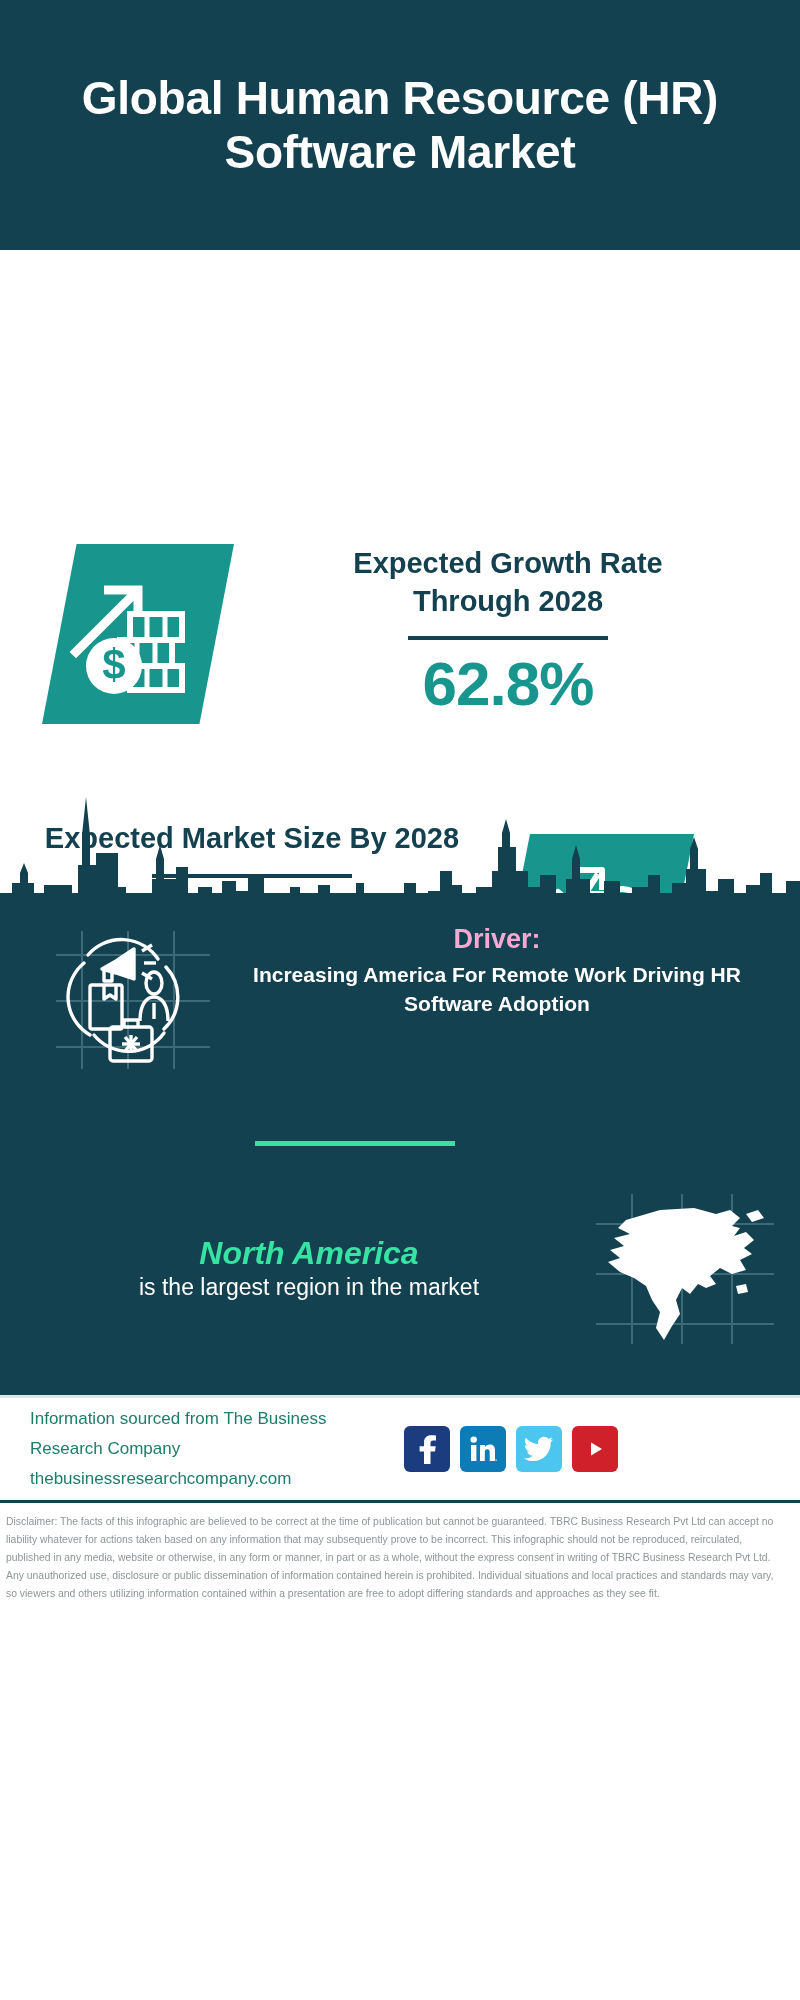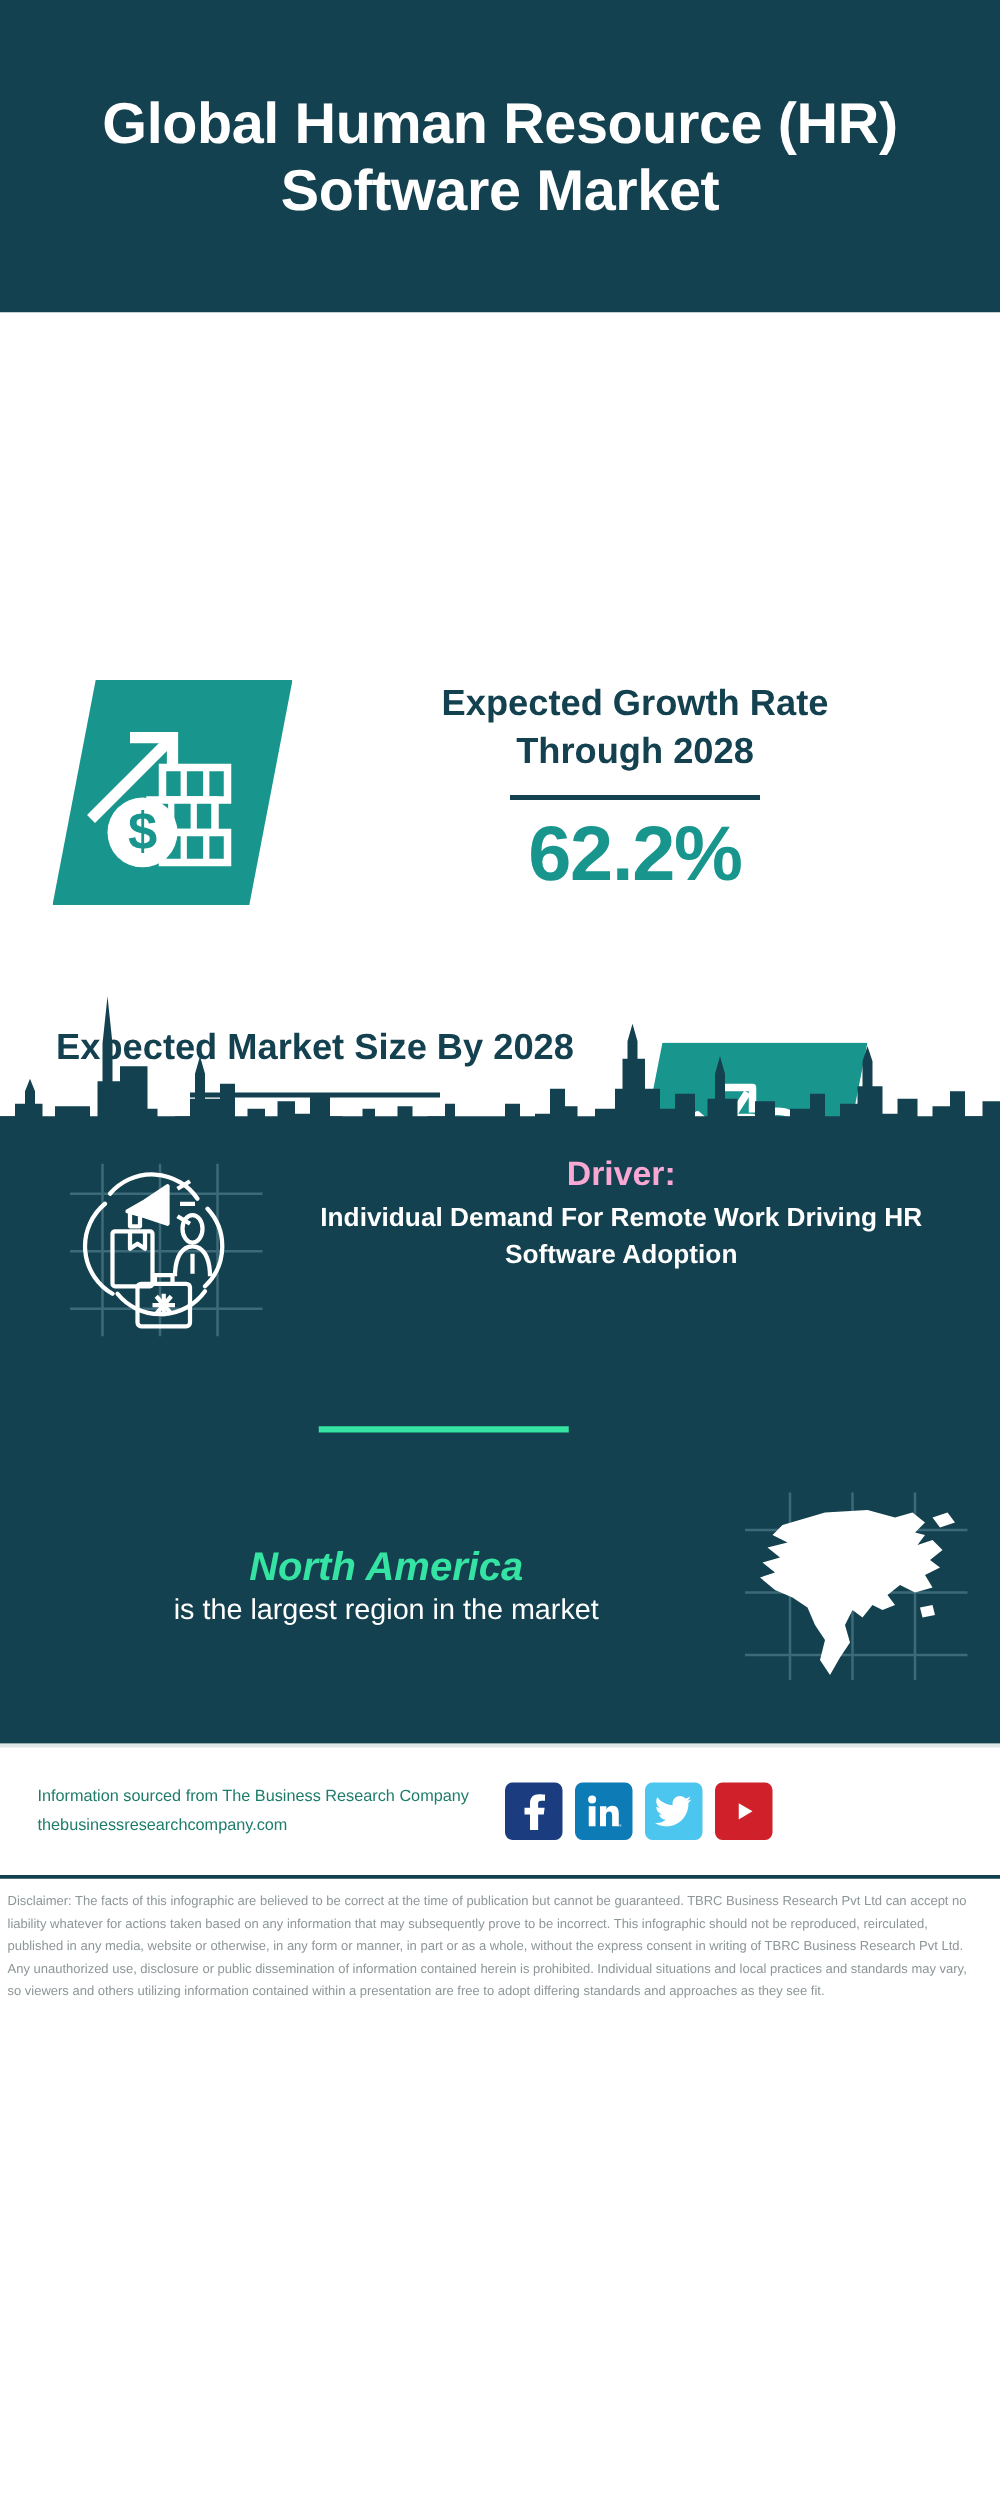--- a/index.html
+++ b/index.html
@@ -101,21 +101,21 @@
   .map-box svg { position:absolute; left:0; top:0; }
 
   
   .source {
     position:absolute; left:0; top:1395px; width:800px; height:105px;
     background:#ffffff; border-top:3px solid #dfe6e8;
     display:flex; align-items:center;
   }
   .source-text {
     margin-left:30px; width:360px;
-    color:#1d7d6a; font-size:13px; line-height:1.75;
+    color:#1d7d6a; font-size:17px; line-height:1.75;
   }
   .socials { display:flex; gap:10px; margin-left:14px; }
   .sq {
     width:46px; height:46px; border-radius:6px;
     display:flex; align-items:center; justify-content:center;
   }
   .sq svg { display:block; }
   .sq-fb { background:#1b3d80; }
   .sq-li { background:#0d7bb5; }
   .sq-tw { background:#4cc6ee; }
@@ -163,21 +163,21 @@
           <line x1="97" y1="92" x2="97" y2="116"></line>
         </g>
         <circle cx="46" cy="92" r="28" fill="#ffffff"></circle>
         <text x="46" y="105" font-family="'Liberation Sans',sans-serif" font-size="42" font-weight="bold" fill="#18968d" text-anchor="middle">$</text>
       </svg>
     </div>
 
     <div class="block-growth">
       <div class="stat-label">Expected Growth Rate Through 2028</div>
       <div class="rule"></div>
-      <div class="stat-value">62.2%</div>
+      <div class="stat-value">62.8%</div>
     </div>
 
     <div class="block-size">
       <div class="stat-label">Expected Market Size By 2028</div>
       <div class="rule"></div>
       <div class="stat-value">$70.62 Bn</div>
     </div>
 
     <div class="para para-right">
       <svg width="140" height="130" viewBox="0 0 140 130">
@@ -275,21 +275,21 @@
             <path d="M86 104 L86 97 L100 97 L100 104"></path>
             <line x1="87" y1="114" x2="99" y2="128"></line>
             <line x1="99" y1="114" x2="87" y2="128"></line>
             <line x1="93" y1="112" x2="93" y2="130"></line>
             <line x1="84" y1="121" x2="102" y2="121"></line>
           </g>
         </svg>
       </div>
       <div class="driver-text">
         <div class="driver-head">Driver:</div>
-        <div class="driver-body">Individual Demand For Remote Work Driving HR Software Adoption</div>
+        <div class="driver-body">Increasing America For Remote Work Driving HR Software Adoption</div>
       </div>
     </div>
 
     <div class="mint-rule"></div>
 
     <div class="region-row">
       <div class="region-text">
         <div class="region-name">North America</div>
         <div class="region-sub">is the largest region in the market</div>
       </div>

